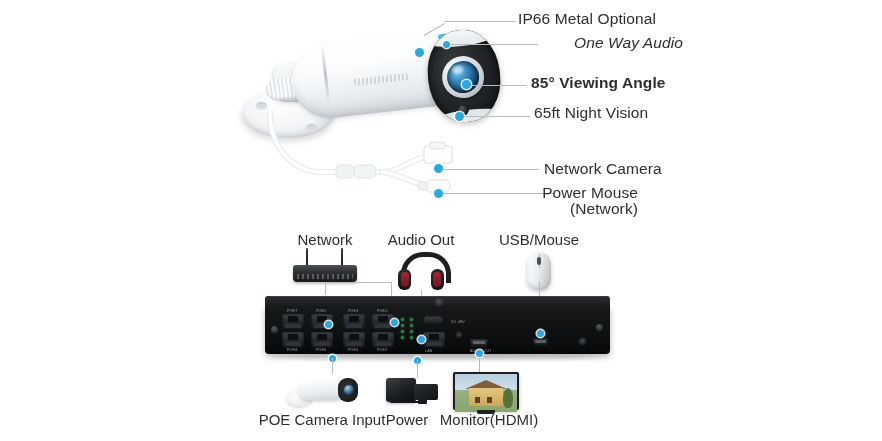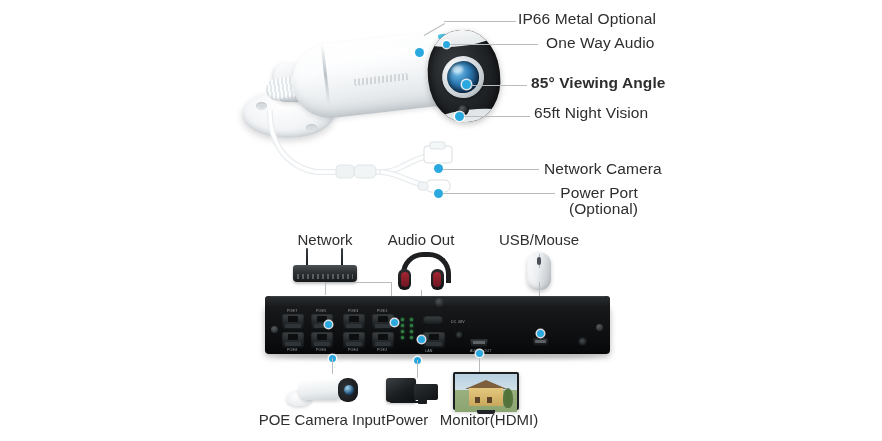--- a/index.html
+++ b/index.html
@@ -376,38 +376,38 @@
     <rect x="186" y="72" width="10" height="8" rx="3" fill="#f0f3f5" stroke="#e0e5e8" stroke-width="1"></rect>
   </svg>
 
   <div class="dot" style="left:415px;top:48px;"></div>
   <div class="leader" style="left:424px;top:35px;width:24px;transform:rotate(-30deg);transform-origin:left center;"></div>
   <div class="leader" style="left:444px;top:21px;width:72px;"></div>
   <div class="abs callout-label" style="left:518px;top:10px;">IP66 Metal Optional</div>
 
   <div class="dot sm" style="left:443px;top:41px;"></div>
   <div class="leader" style="left:450px;top:44px;width:88px;"></div>
-  <div class="abs callout-label" style="left:546px;top:34px;">One Way Audio</div>
+  <div class="abs callout-label" style="left:574px;top:34px;font-style:italic;">One Way Audio</div>
 
   <div class="dot" style="left:462px;top:80px;"></div>
   <div class="leader" style="left:471px;top:85px;width:56px;"></div>
   <div class="abs callout-label" style="left:531px;top:74px;font-weight:bold;">85° Viewing Angle</div>
 
   <div class="dot" style="left:455px;top:112px;"></div>
   <div class="leader" style="left:464px;top:116px;width:66px;"></div>
   <div class="abs callout-label" style="left:534px;top:104px;">65ft Night Vision</div>
 
   <div class="dot" style="left:434px;top:164px;"></div>
   <div class="leader" style="left:443px;top:169px;width:96px;"></div>
   <div class="abs callout-label" style="left:544px;top:160px;">Network Camera</div>
 
   <div class="dot" style="left:434px;top:189px;"></div>
   <div class="leader" style="left:443px;top:193px;width:112px;"></div>
-  <div class="abs callout-label r" style="left:420px;top:184px;width:218px;">Power Port</div>
-  <div class="abs callout-label r" style="left:420px;top:200px;width:218px;">(Optional)</div>
+  <div class="abs callout-label r" style="left:420px;top:184px;width:218px;">Power Mouse</div>
+  <div class="abs callout-label r" style="left:420px;top:200px;width:218px;">(Network)</div>
 
   <div class="abs periph-label" style="left:280px;top:231px;width:90px;">Network</div>
   <div class="router" style="left:293px;top:256px;">
     <div class="ant" style="left:13px;"></div>
     <div class="ant" style="left:48px;"></div>
     <div class="box"></div>
   </div>
 
   <div class="abs periph-label" style="left:374px;top:231px;width:94px;">Audio Out</div>
   <div class="headphone" style="left:398px;top:252px;">

